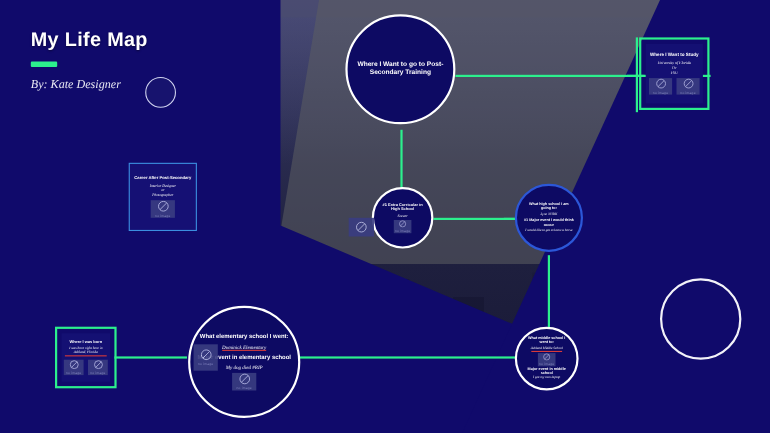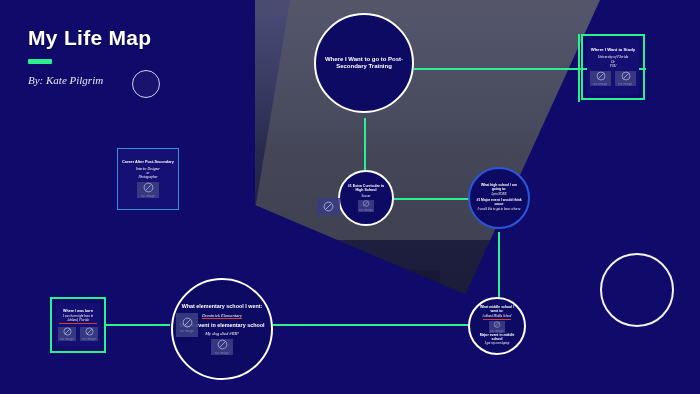--- a/index.html
+++ b/index.html
@@ -43,21 +43,21 @@
   }
   .navy-right{
     position:absolute;right:0;top:0;width:280px;height:394px;
     background:#100a6b;
     clip-path:polygon(100% 0,100% 100%,0 100%,180px 0);
   }
 
   
   .title-block{position:absolute;left:28px;top:26px;z-index:40;}
   .title{
-    color:#ffffff;font-size:21px;font-weight:bold;letter-spacing:.3px;
+    color:#ffffff;font-size:18px;font-weight:bold;letter-spacing:.3px;
     margin:0 0 9px 0;text-shadow:0 1px 2px rgba(0,0,0,.45);
   }
   .title-rule{width:24px;height:5px;background:#2cf08d;margin-bottom:10px;border-radius:1px;}
   .byline{
     color:#e8e8f2;font-size:11px;font-style:italic;
     font-family:"Liberation Serif",serif;margin:0;
   }
 
   
   .link{position:absolute;background:#2cf08d;z-index:10;}
@@ -137,21 +137,21 @@
     </div>
     <div class="topbar"></div>
     <div class="grey-wedge"></div>
   </div>
   <div class="navy-wedge"></div>
   <div class="navy-right"></div>
 
   <div class="title-block">
     <div class="title">My Life Map</div>
     <div class="title-rule"></div>
-    <div class="byline">By: Kate Pilgrim</div>
+    <div class="byline">By: Kate Designer</div>
   </div>
 
   <div class="node circle plain" style="left:132px;top:70px;width:28px;height:28px;">
     <span style="font-size:3px;color:#9aa0dd;"></span>
   </div>
 
   <div class="link h" style="left:414px;top:68px;width:172px;"></div>
   <div class="link v" style="left:364px;top:118px;height:56px;"></div>
   <div class="link h" style="left:394px;top:198px;width:76px;"></div>
   <div class="link v" style="left:498px;top:232px;height:72px;"></div>

